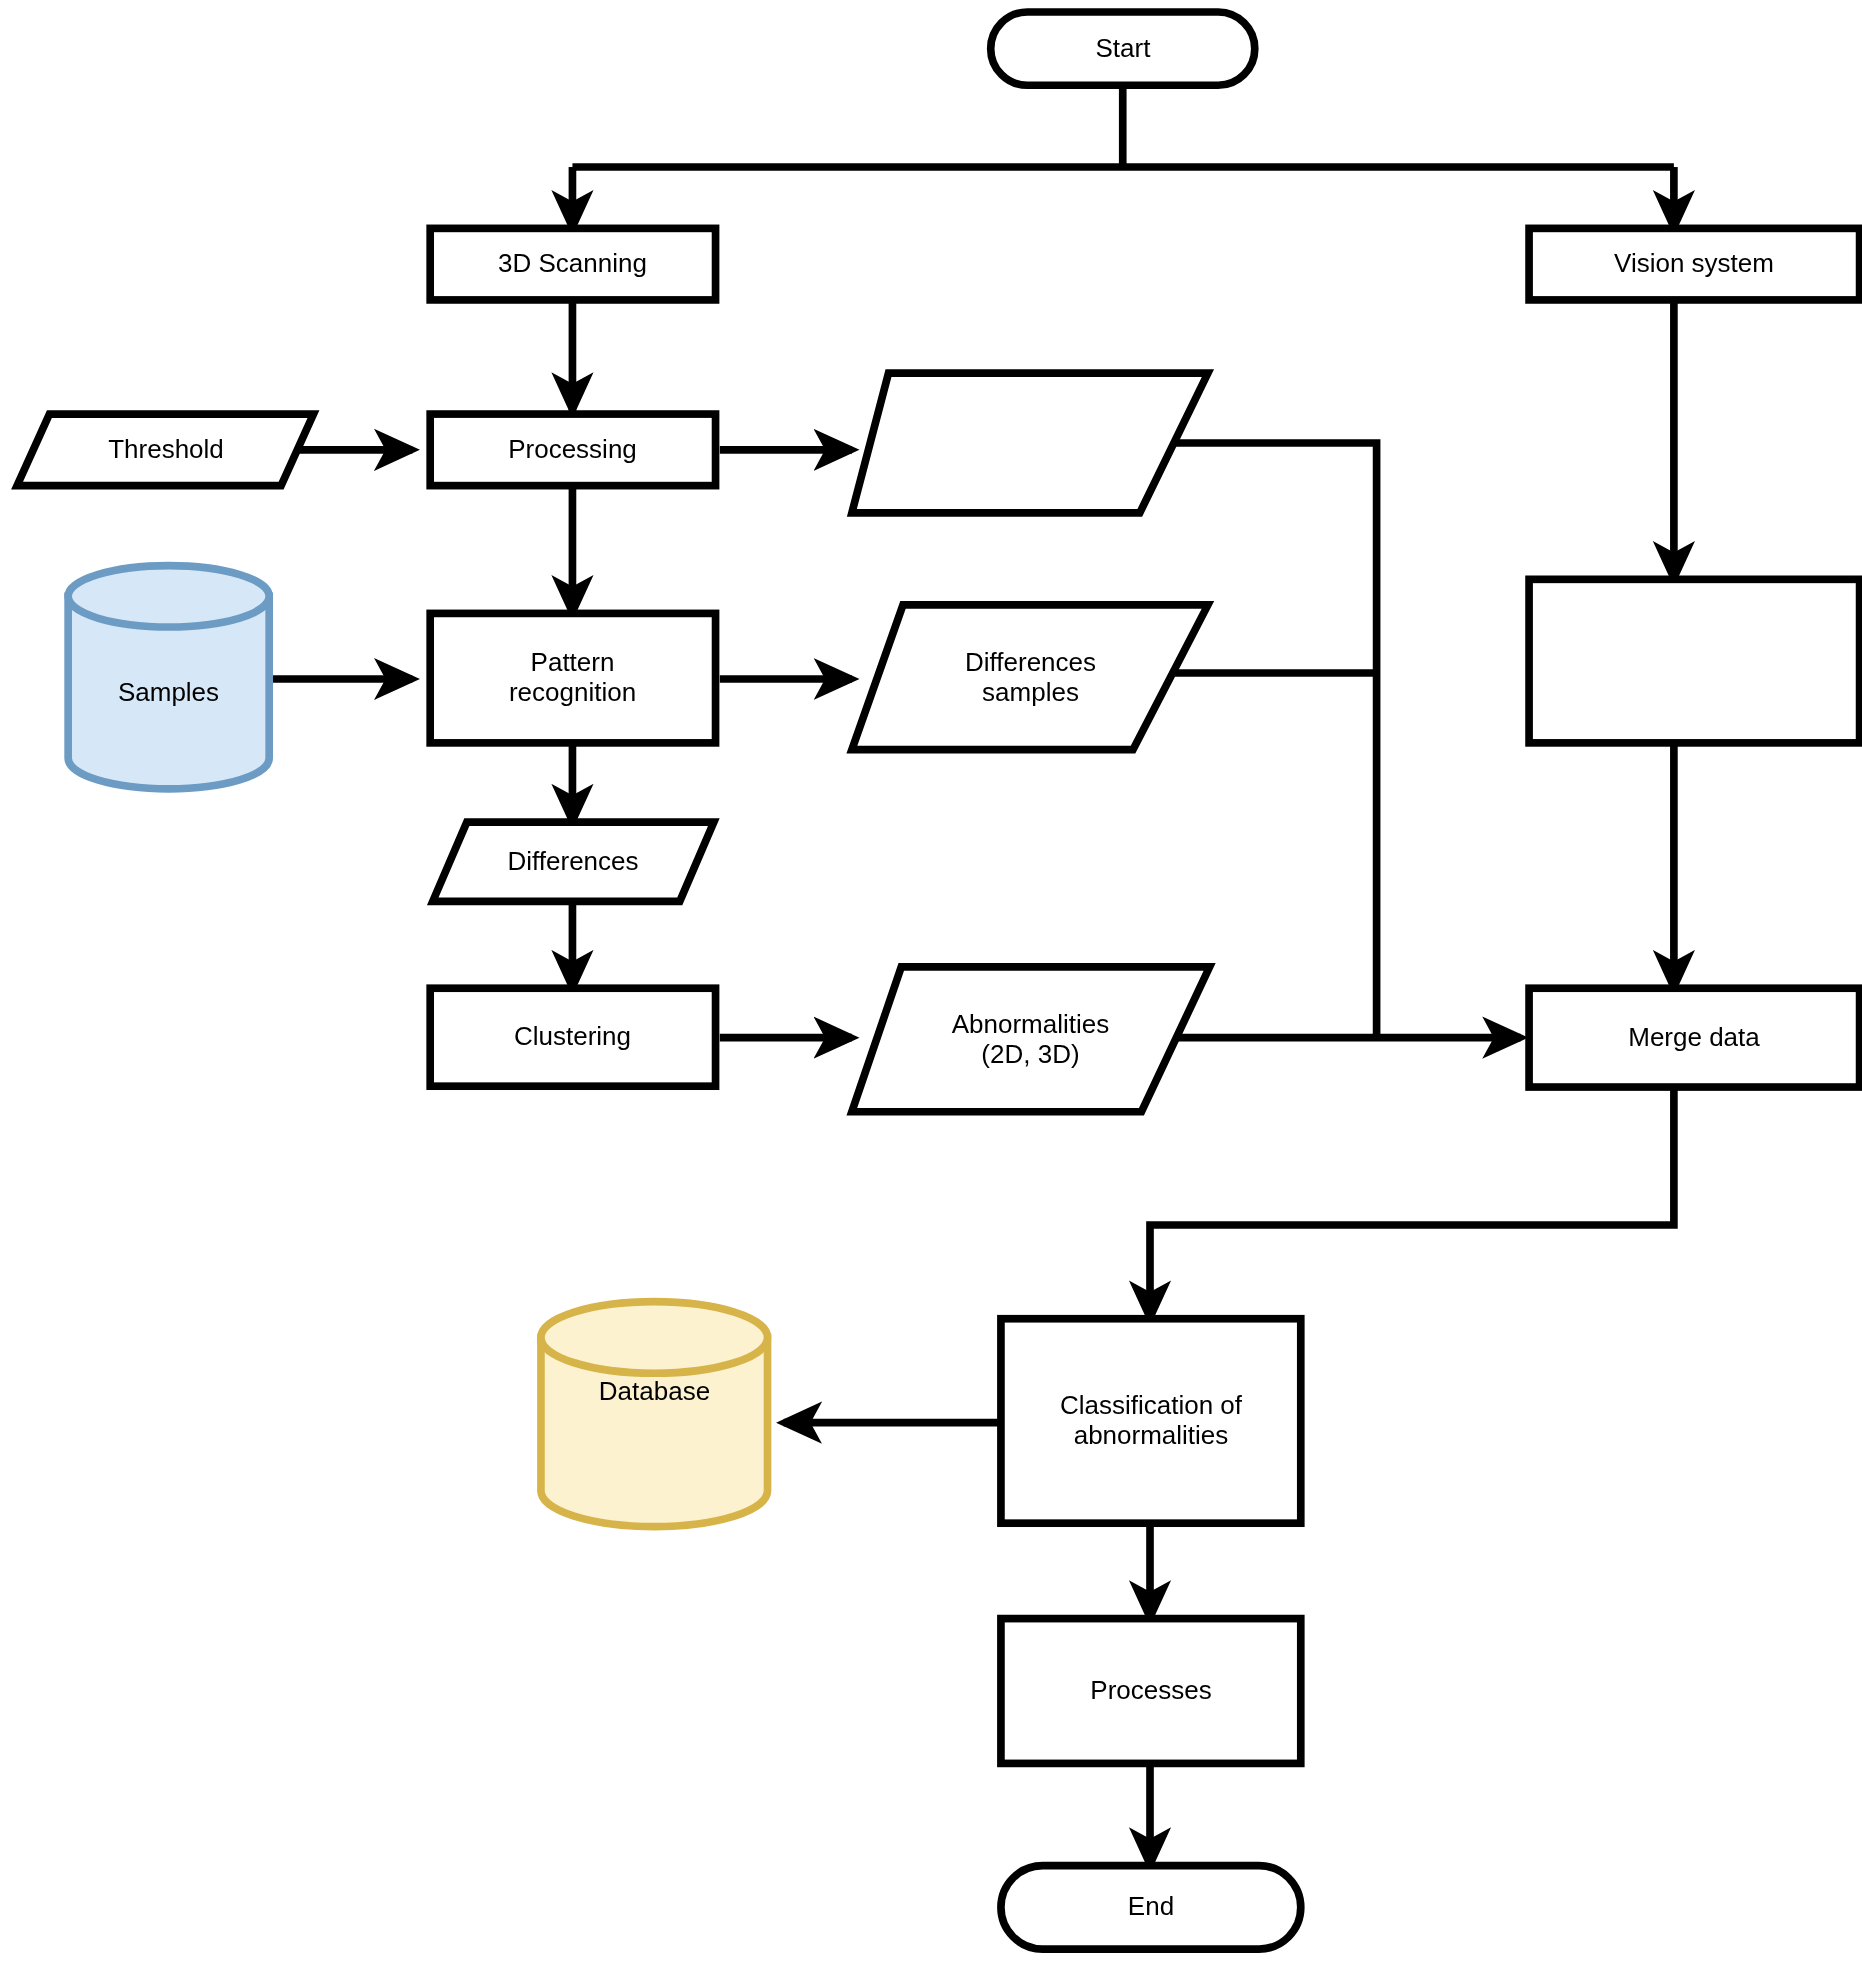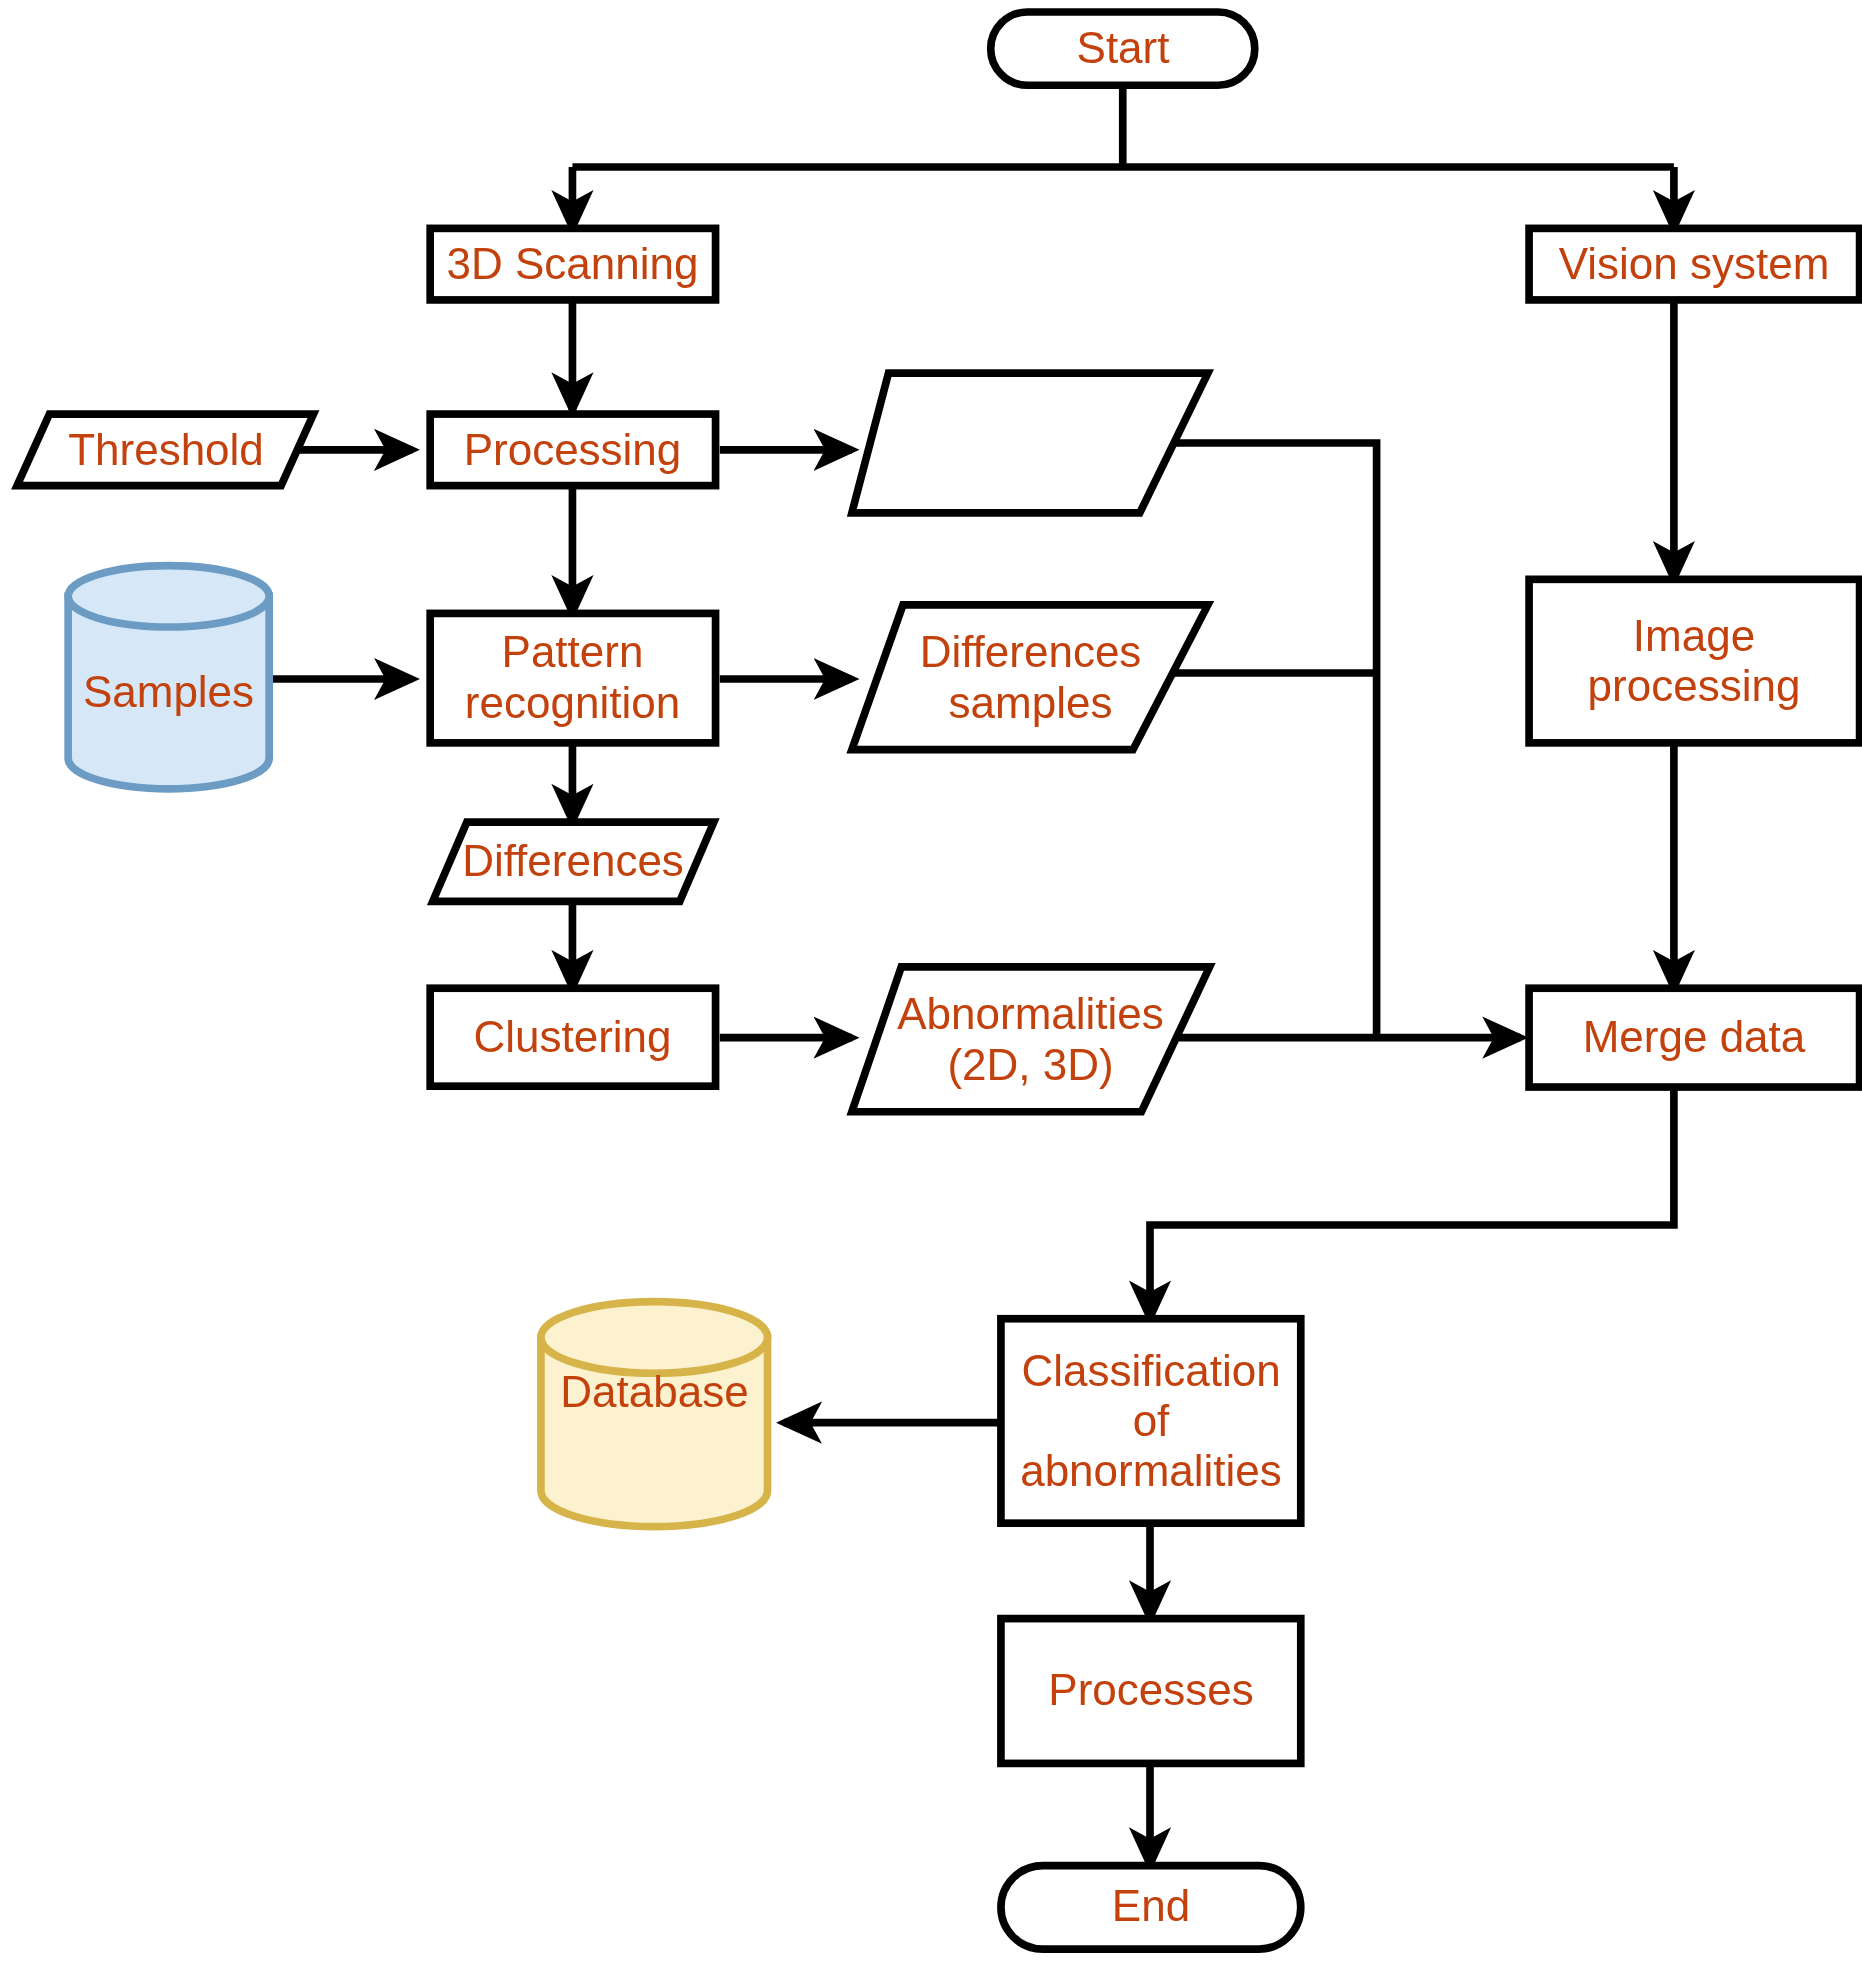--- a/index.html
+++ b/index.html
@@ -24,22 +24,22 @@
     top: 0;
     width: 1863px;
     height: 1979px;
   }
   .node-label {
     position: absolute;
     display: flex;
     align-items: center;
     justify-content: center;
     text-align: center;
-    color: #c2410c;
-    font-size: 44px;
+    color: #000000;
+    font-size: 26px;
     line-height: 1.14;
     white-space: pre-line;
     pointer-events: none;
     font-family: "Liberation Sans", sans-serif;
   }
   .edge-line {
     stroke: #000000;
     stroke-width: 9;
     fill: none;
   }
@@ -168,22 +168,20 @@
 
 
   <div class="node-label" style="left:68px; top:627px; width:201px; height:131px;">Samples</div>
 
   <div class="node-label" style="left:430px; top:613px; width:285px; height:129px;">Pattern
 recognition</div>
 
   <div class="node-label" style="left:860px; top:605px; width:341px; height:145px;">Differences
 samples</div>
 
-  <div class="node-label" style="left:1529px; top:579px; width:330px; height:164px;">Image
-processing</div>
 
   <div class="node-label" style="left:441px; top:822px; width:264px; height:79px;">Differences</div>
 
   <div class="node-label" style="left:430px; top:988px; width:285px; height:98px;">Clustering</div>
 
   <div class="node-label" style="left:860px; top:967px; width:341px; height:145px;">Abnormalities
 (2D, 3D)</div>
 
   <div class="node-label" style="left:1529px; top:988px; width:330px; height:99px;">Merge data</div>
 

